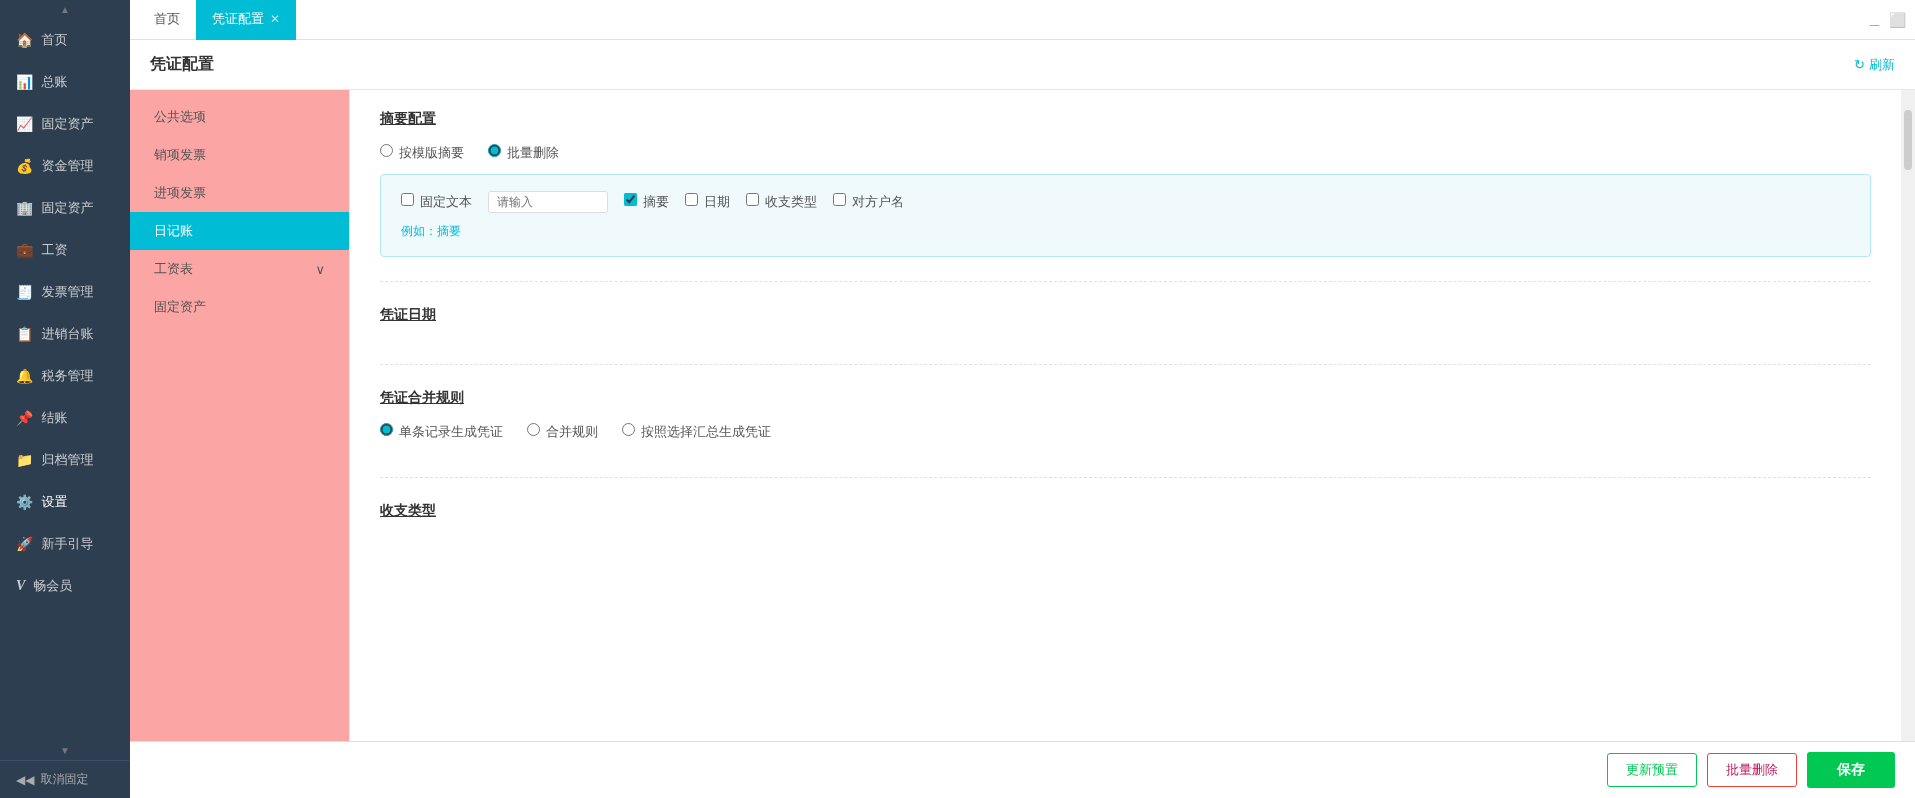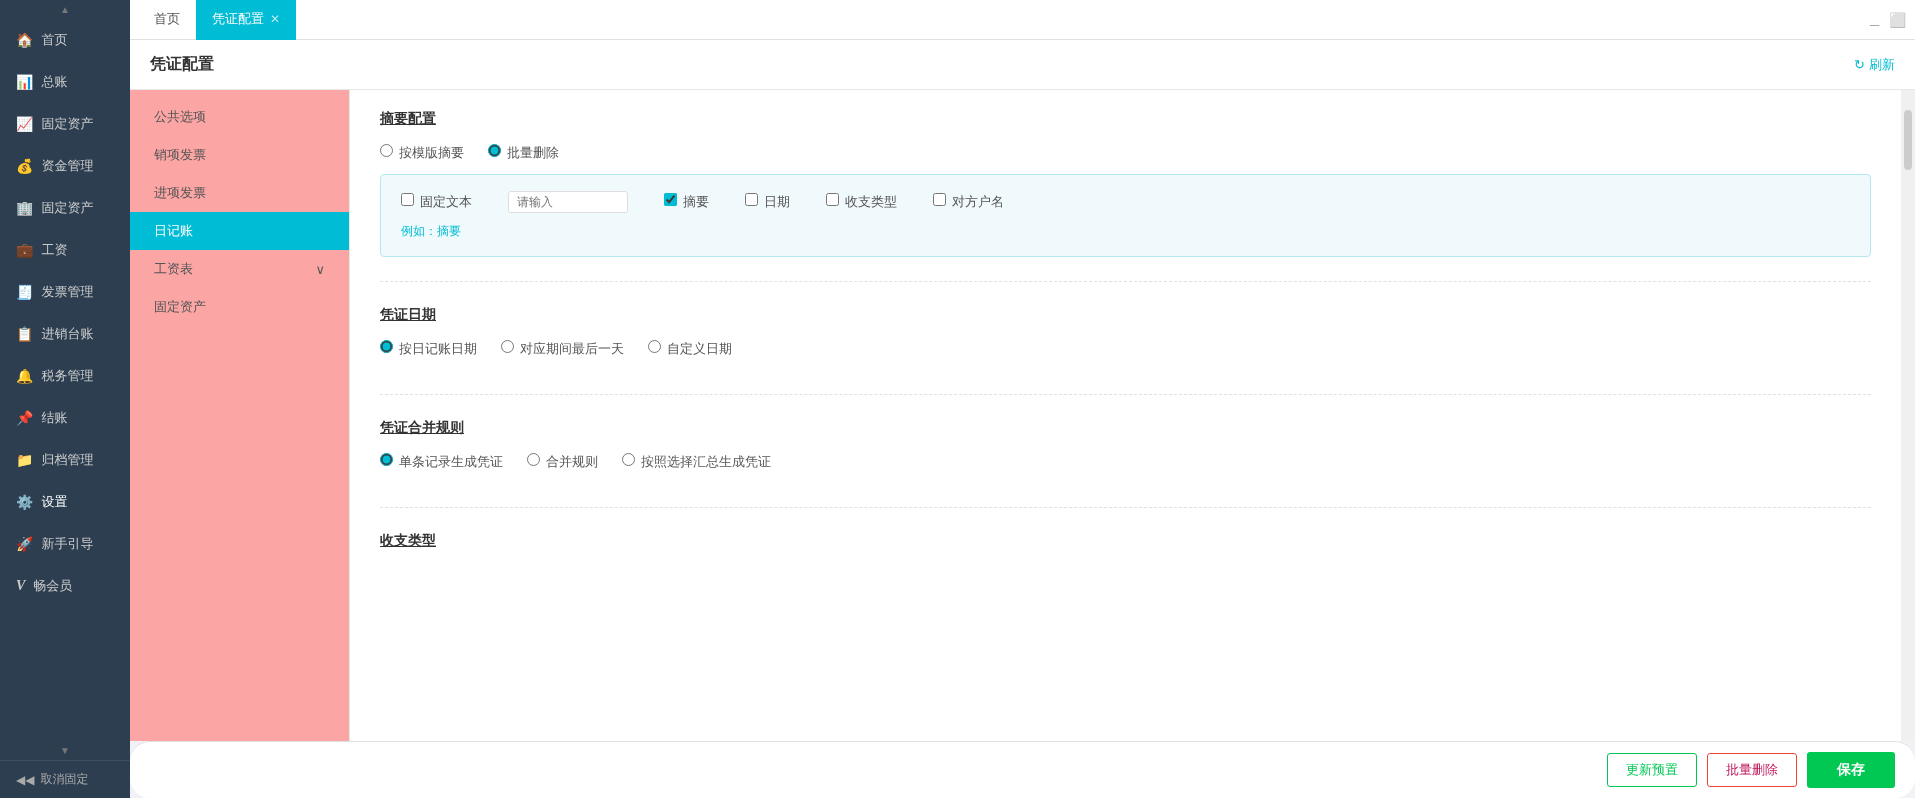--- a/index.html
+++ b/index.html
@@ -218,21 +218,21 @@
     .summary-box {
       background: #f0fafc;
       border: 1px solid #b2e8f0;
       border-radius: 4px;
       padding: 16px 20px;
       margin-top: 12px;
     }
     .summary-options {
       display: flex;
       align-items: center;
-      gap: 36px;
+      gap: 16px;
       flex-wrap: wrap;
     }
     .fixed-text-input {
       border: 1px solid #ddd;
       border-radius: 3px;
       padding: 3px 8px;
       font-size: 12px;
       color: #aaa;
       width: 120px;
       background: #fff;
@@ -246,21 +246,20 @@
     
     .bottom-bar {
       background: #fff;
       border-top: 1px solid #e0e0e0;
       padding: 10px 20px;
       display: flex;
       align-items: center;
       justify-content: flex-end;
       gap: 10px;
       flex-shrink: 0;
-      border-radius: 20px;
     }
     .btn {
       padding: 7px 18px;
       border-radius: 3px;
       border: none;
       cursor: pointer;
       font-size: 13px;
     }
     .btn-outline-green {
       background: #fff;
@@ -456,34 +455,20 @@
               </label>
             </div>
             <div class="summary-hint">
               <span>例如：摘要</span>
             </div>
           </div>
         </div>
 
         <div class="section">
           <div class="section-title">凭证日期</div>
-          <div class="option-row">
-            <label class="option-item">
-              <input type="radio" name="voucherDate" checked="" style="">
-              <span>按日记账日期</span>
-            </label>
-            <label class="option-item">
-              <input type="radio" name="voucherDate" style="">
-              <span>对应期间最后一天</span>
-            </label>
-            <label class="option-item">
-              <input type="radio" name="voucherDate" style="">
-              <span>自定义日期</span>
-            </label>
-          </div>
         </div>
 
         <div class="section">
           <div class="section-title">凭证合并规则</div>
           <div class="option-row">
             <label class="option-item">
               <input type="radio" name="mergeRule" checked="" style="">
               <span>单条记录生成凭证</span>
             </label>
             <label class="option-item">

